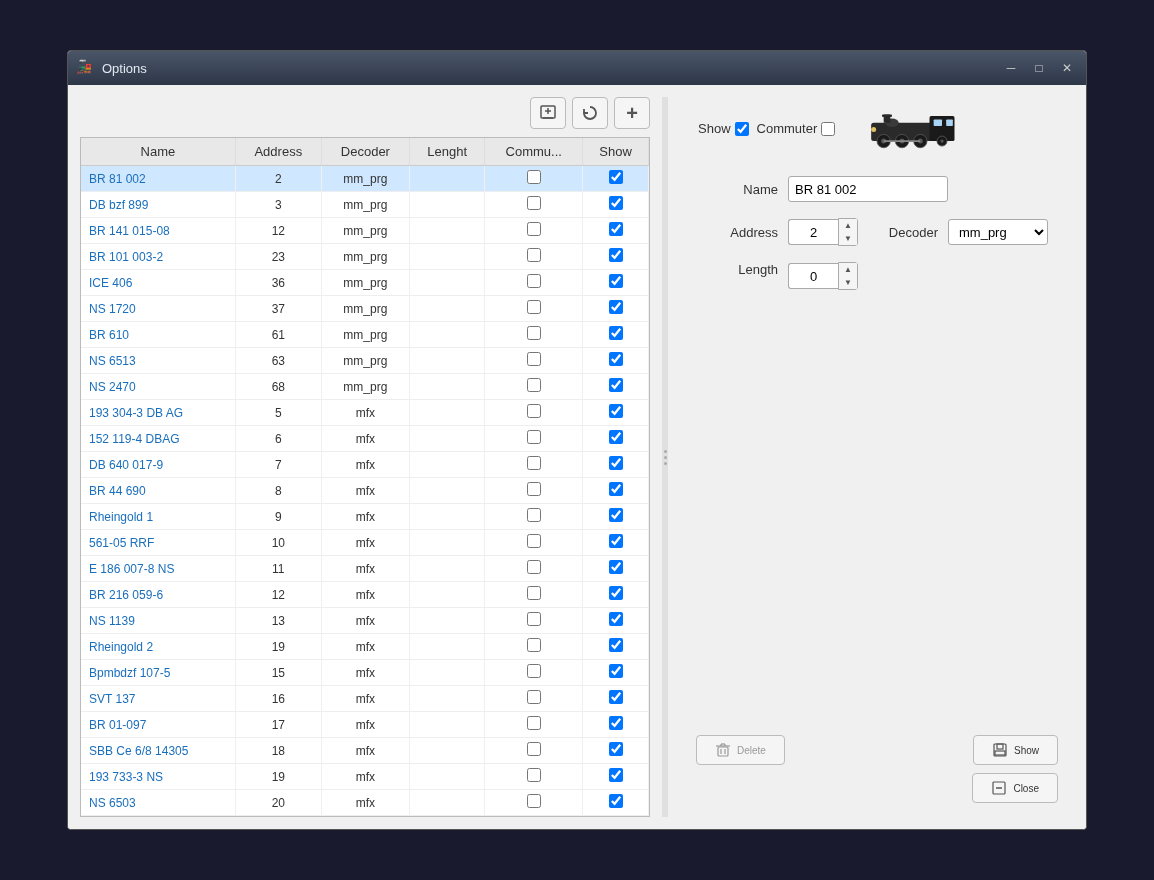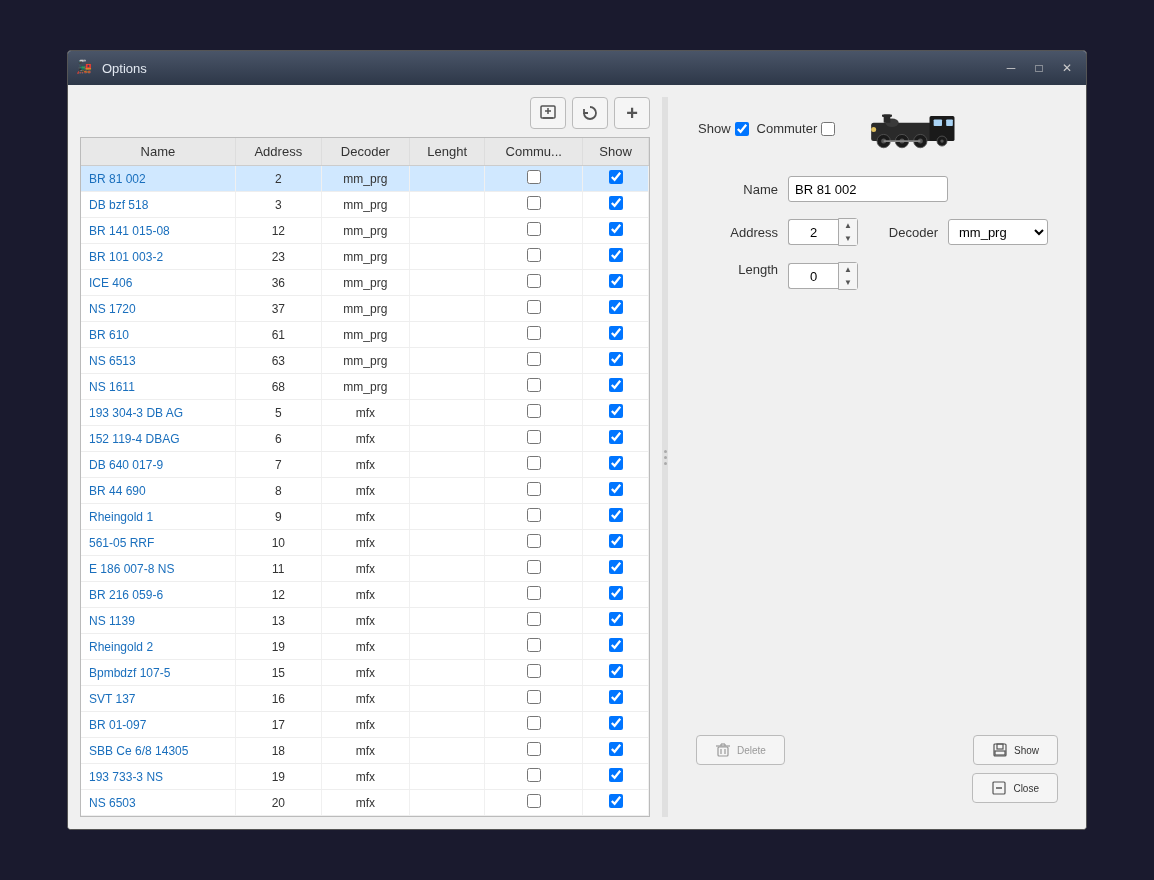--- a/index.html
+++ b/index.html
@@ -367,21 +367,21 @@
 
           <tr class="selected">
                 <td class="name-cell">BR 81 002</td>
                 <td class="num-cell">2</td>
                 <td class="num-cell">mm_prg</td>
                 <td class="num-cell"></td>
                 <td class="check-cell"><input type="checkbox" style=""></td>
                 <td class="check-cell"><input type="checkbox" checked="" style=""></td>
               </tr>
               <tr>
-                <td class="name-cell">DB bzf 518</td>
+                <td class="name-cell">DB bzf 899</td>
                 <td class="num-cell">3</td>
                 <td class="num-cell">mm_prg</td>
                 <td class="num-cell"></td>
                 <td class="check-cell"><input type="checkbox" style=""></td>
                 <td class="check-cell"><input type="checkbox" checked="" style=""></td>
               </tr>
               <tr>
                 <td class="name-cell">BR 141 015-08</td>
                 <td class="num-cell">12</td>
                 <td class="num-cell">mm_prg</td>
@@ -423,21 +423,21 @@
               </tr>
               <tr>
                 <td class="name-cell">NS 6513</td>
                 <td class="num-cell">63</td>
                 <td class="num-cell">mm_prg</td>
                 <td class="num-cell"></td>
                 <td class="check-cell"><input type="checkbox" style=""></td>
                 <td class="check-cell"><input type="checkbox" checked="" style=""></td>
               </tr>
               <tr>
-                <td class="name-cell">NS 1611</td>
+                <td class="name-cell">NS 2470</td>
                 <td class="num-cell">68</td>
                 <td class="num-cell">mm_prg</td>
                 <td class="num-cell"></td>
                 <td class="check-cell"><input type="checkbox" style=""></td>
                 <td class="check-cell"><input type="checkbox" checked="" style=""></td>
               </tr>
               <tr>
                 <td class="name-cell">193 304-3 DB AG</td>
                 <td class="num-cell">5</td>
                 <td class="num-cell">mfx</td>

